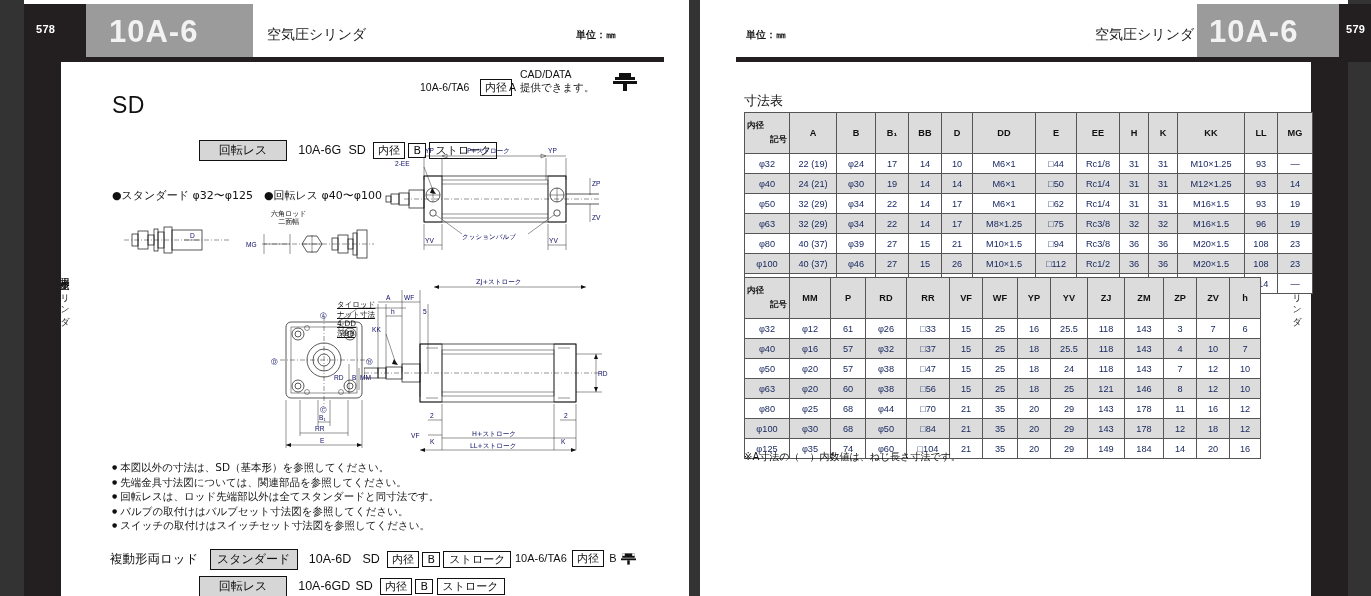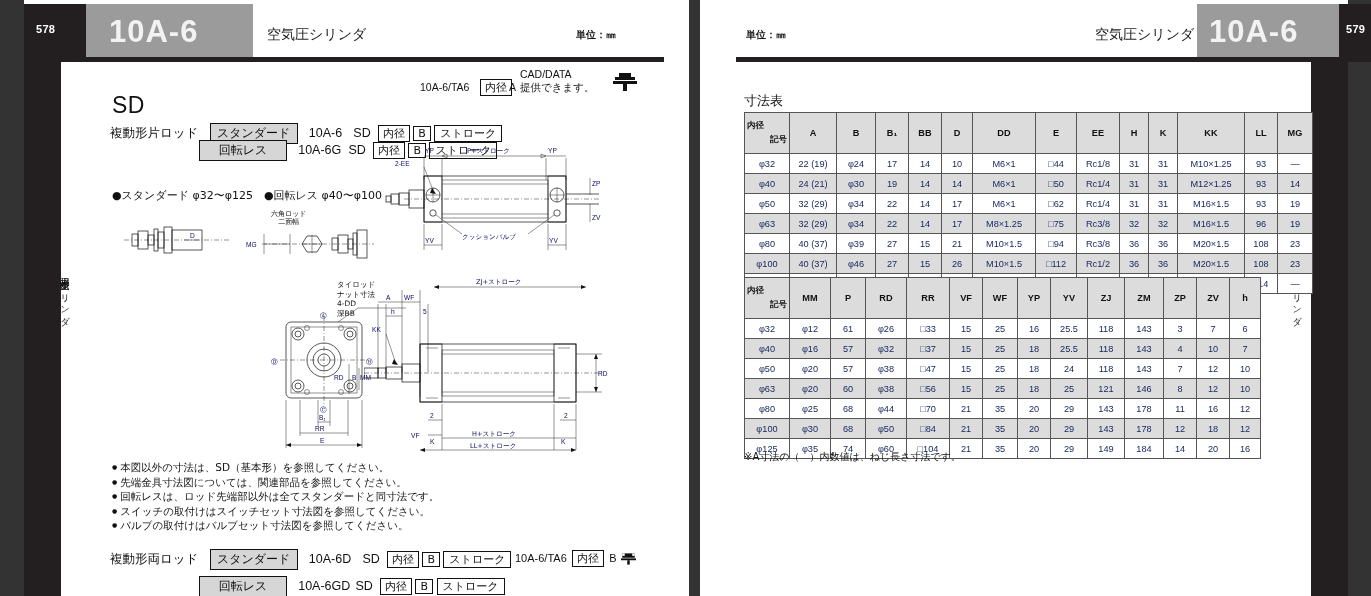--- a/index.html
+++ b/index.html
@@ -106,29 +106,20 @@
     <svg class="cad-icon" style="left:589px;top:71px;" viewBox="0 0 24 22">
       <rect x="2" y="2" width="20" height="7" fill="#111"></rect>
       <rect x="2" y="2" width="4" height="4" fill="#fff"></rect>
       <rect x="18" y="2" width="4" height="4" fill="#fff"></rect>
       <rect x="0" y="10" width="24" height="3" fill="#111"></rect>
       <rect x="10" y="13" width="4" height="7" fill="#111"></rect>
     </svg>
 
     <div class="sd-title" style="left:88px;top:92px;">SD</div>
 
-    <div class="row-label" style="left:86px;top:123px;">
-      <span class="plaintxt jp">複動形片ロッド</span>
-      <span class="boxgray" style="width:86px;margin-left:8px;vertical-align:middle;">スタンダード</span>
-      <span class="plaintxt" style="margin-left:8px;">10A-6</span>
-      <span class="plaintxt" style="margin-left:8px;">SD</span>
-      <span class="boxline" style="width:26px;vertical-align:middle;margin-left:4px;">内径</span>
-      <span class="boxline" style="width:12px;vertical-align:middle;">B</span>
-      <span class="boxline" style="width:62px;vertical-align:middle;">ストローク</span>
-    </div>
 
     <div class="row-label" style="left:175px;top:140px;">
       <span class="boxgray" style="width:86px;vertical-align:middle;">回転レス</span>
       <span class="plaintxt" style="margin-left:8px;">10A-6G</span>
       <span class="plaintxt" style="margin-left:4px;">SD</span>
       <span class="boxline" style="width:26px;vertical-align:middle;margin-left:4px;">内径</span>
       <span class="boxline" style="width:12px;vertical-align:middle;">B</span>
       <span class="boxline" style="width:62px;vertical-align:middle;">ストローク</span>
     </div>
 
@@ -274,21 +265,21 @@
       <line class="ln-dim" x1="48" y1="146" x2="60" y2="146"></line>
       <text class="dlabel" x="49" y="144">B₁</text>
       <line class="ln-dim" x1="30" y1="157" x2="78" y2="157"></line>
       <text class="dlabel" x="45" y="155">RR</text>
       <line class="ln-dim" x1="16" y1="169" x2="92" y2="169"></line>
       <path d="M16 169 l5 -2 v4 z" fill="#111"></path>
       <path d="M92 169 l-5 -2 v4 z" fill="#111"></path>
       <text class="dlabel" x="50" y="167">E</text>
     </svg>
 
-    <div class="rangeline" style="left:313px;top:280px;font-size:7.5px;line-height:9.5px;">
+    <div class="rangeline" style="left:313px;top:300px;font-size:7.5px;line-height:9.5px;text-decoration:underline;">
       <span style="display:block">タイロッド</span>
       <span style="display:block">ナット寸法</span>
       <span style="display:block">4-DD</span>
       <span style="display:block">深BB</span>
     </div>
 
     <svg class="dwg" style="left:340px;top:272px;" width="265" height="188">
 
       <line class="ln-dim" x1="70" y1="15" x2="222" y2="15"></line>
       <path d="M70 15 l5 -2 v4 z" fill="#111"></path>
@@ -362,22 +353,22 @@
       <text class="dlabel" x="18" y="22">B</text>
       <text class="dlabel" x="26" y="22">MM</text>
       <line class="ln-dim" x1="15" y1="6" x2="15" y2="36"></line>
       <line class="ln-dim" x1="25" y1="10" x2="25" y2="32"></line>
     </svg>
 
     <div class="bullets" style="left:88px;top:460px;">
       <div>本図以外の寸法は、SD（基本形）を参照してください。</div>
       <div>先端金具寸法図については、関連部品を参照してください。</div>
       <div>回転レスは、ロッド先端部以外は全てスタンダードと同寸法です。</div>
+      <div>バルブの取付けはバルブセット寸法図を参照してください。</div>
       <div>スイッチの取付けはスイッチセット寸法図を参照してください。</div>
-      <div>バルブの取付けはバルブセット寸法図を参照してください。</div>
     </div>
 
     <div class="row-label" style="left:86px;top:549px;">
       <span class="plaintxt jp">複動形両ロッド</span>
       <span class="boxgray" style="width:86px;margin-left:8px;vertical-align:middle;">スタンダード</span>
       <span class="plaintxt" style="margin-left:8px;">10A-6D</span>
       <span class="plaintxt" style="margin-left:8px;">SD</span>
       <span class="boxline" style="width:26px;vertical-align:middle;margin-left:4px;">内径</span>
       <span class="boxline" style="width:12px;vertical-align:middle;">B</span>
       <span class="boxline" style="width:62px;vertical-align:middle;">ストローク</span>

